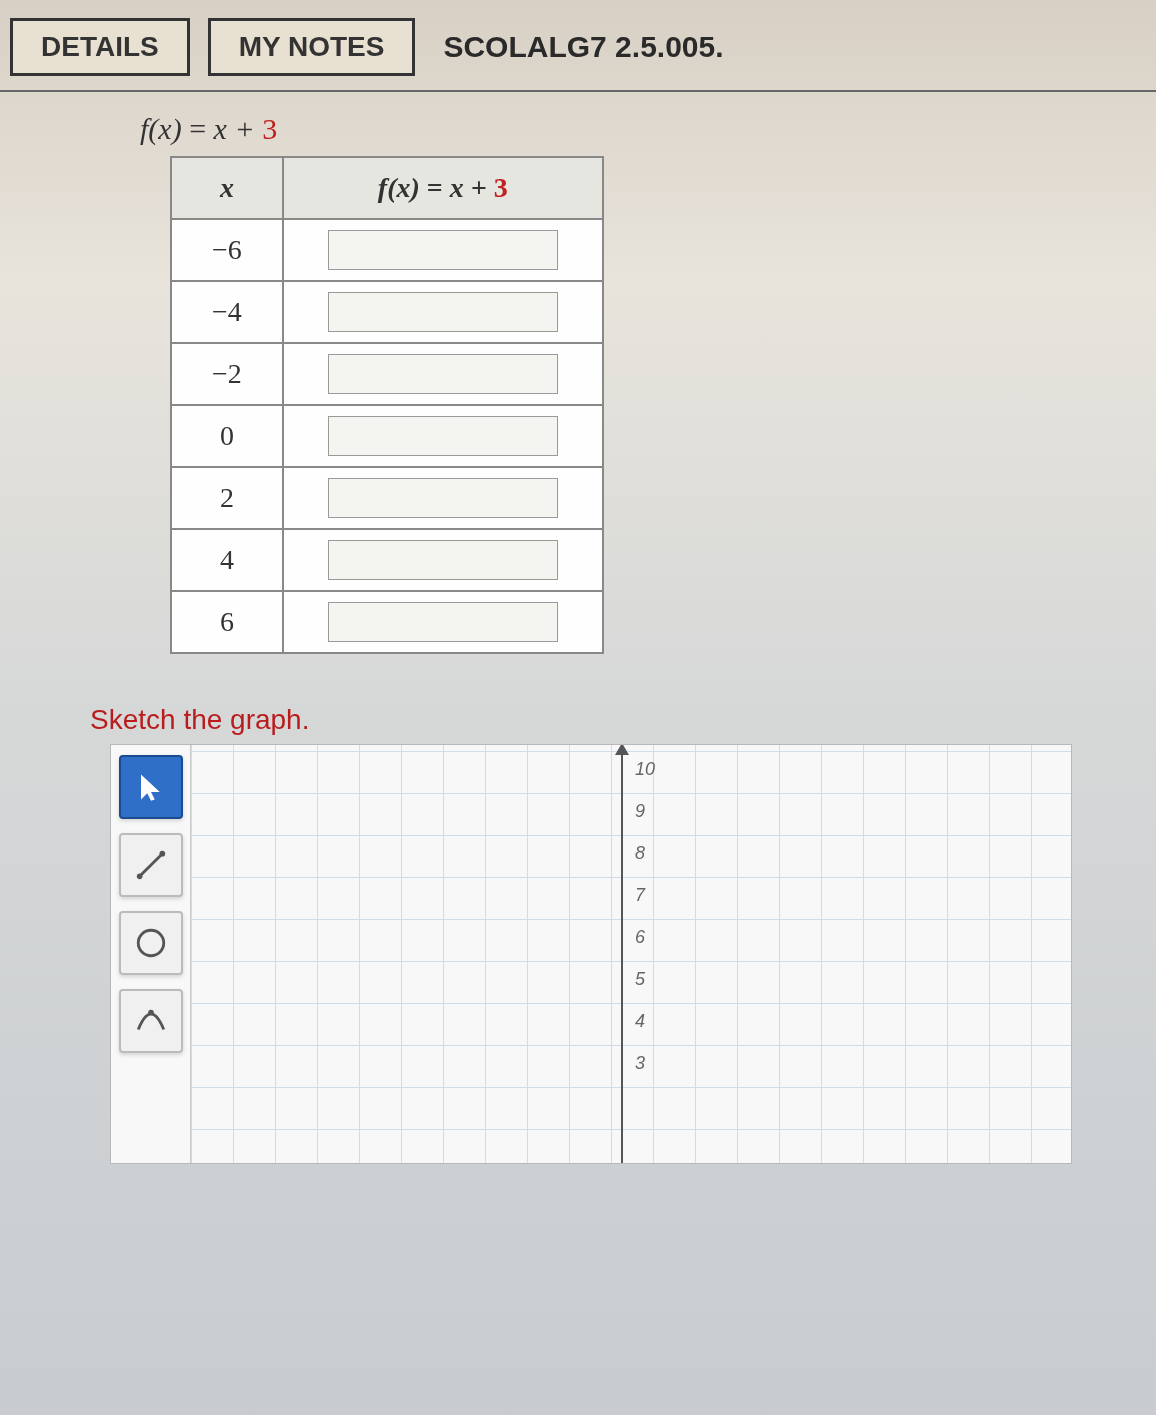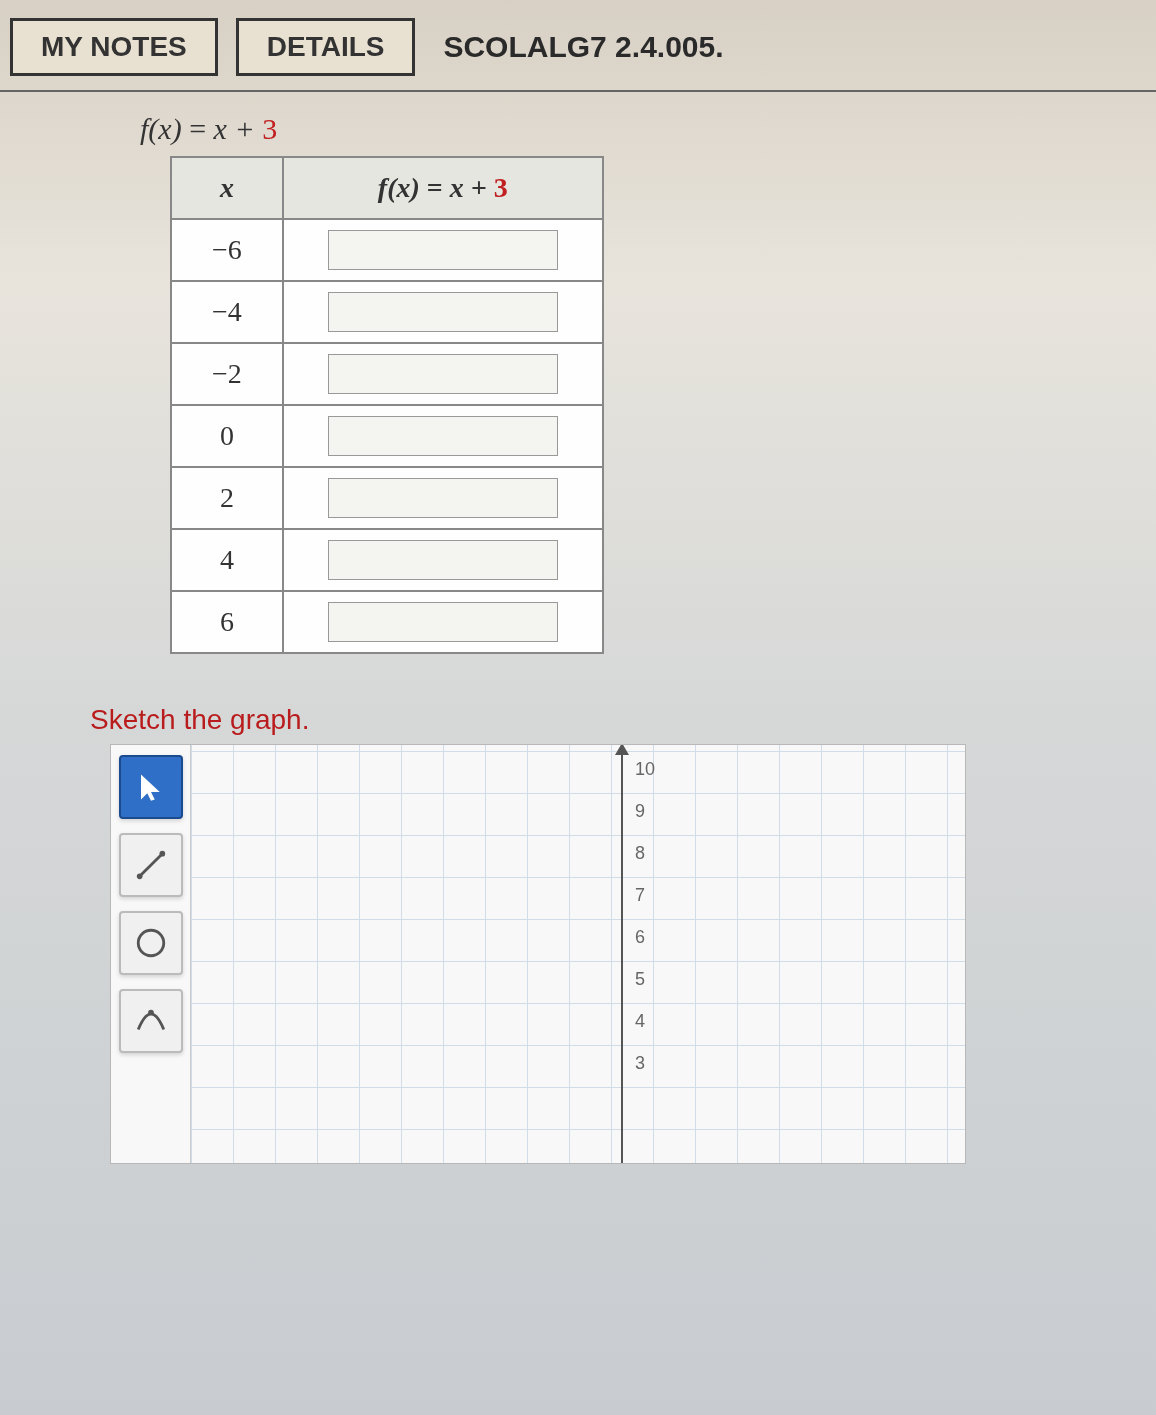--- a/index.html
+++ b/index.html
@@ -93,24 +93,25 @@
   }
   .sketch-label {
     font-size: 28px;
     color: #b91c1c;
     margin: 50px 0 8px 60px;
   }
   .sketch-area {
     display: flex;
     margin-left: 80px;
     border: 1px solid #b8b8b8;
-    width: 856px;
+    width: 962px;
     height: 420px;
     background: #f8f8f8;
     overflow: hidden;
+    font-style: italic;
   }
   .toolbar {
     width: 80px;
     padding: 10px 6px;
     display: flex;
     flex-direction: column;
     gap: 14px;
     align-items: center;
     border-right: 1px solid #ccc;
   }
@@ -162,23 +163,23 @@
     left: 444px;
     font-size: 18px;
     color: #666;
     font-family: Arial, sans-serif;
   }
 </style>
 </head>
 <body>
 
 <div class="topbar">
+  <div class="tab-btn">DETAILS</div>
   <div class="tab-btn">MY NOTES</div>
-  <div class="tab-btn">DETAILS</div>
-  <div class="source-label">SCOLALG7 2.4.005.</div>
+  <div class="source-label">SCOLALG7 2.5.005.</div>
 </div>
 <div class="divider"></div>
 
 <div class="content">
 
   <div class="equation">
     <span>f(x)</span><span class="upright"> = </span><span>x + </span><span class="constant">3</span>
   </div>
 
   <table class="val-table">

